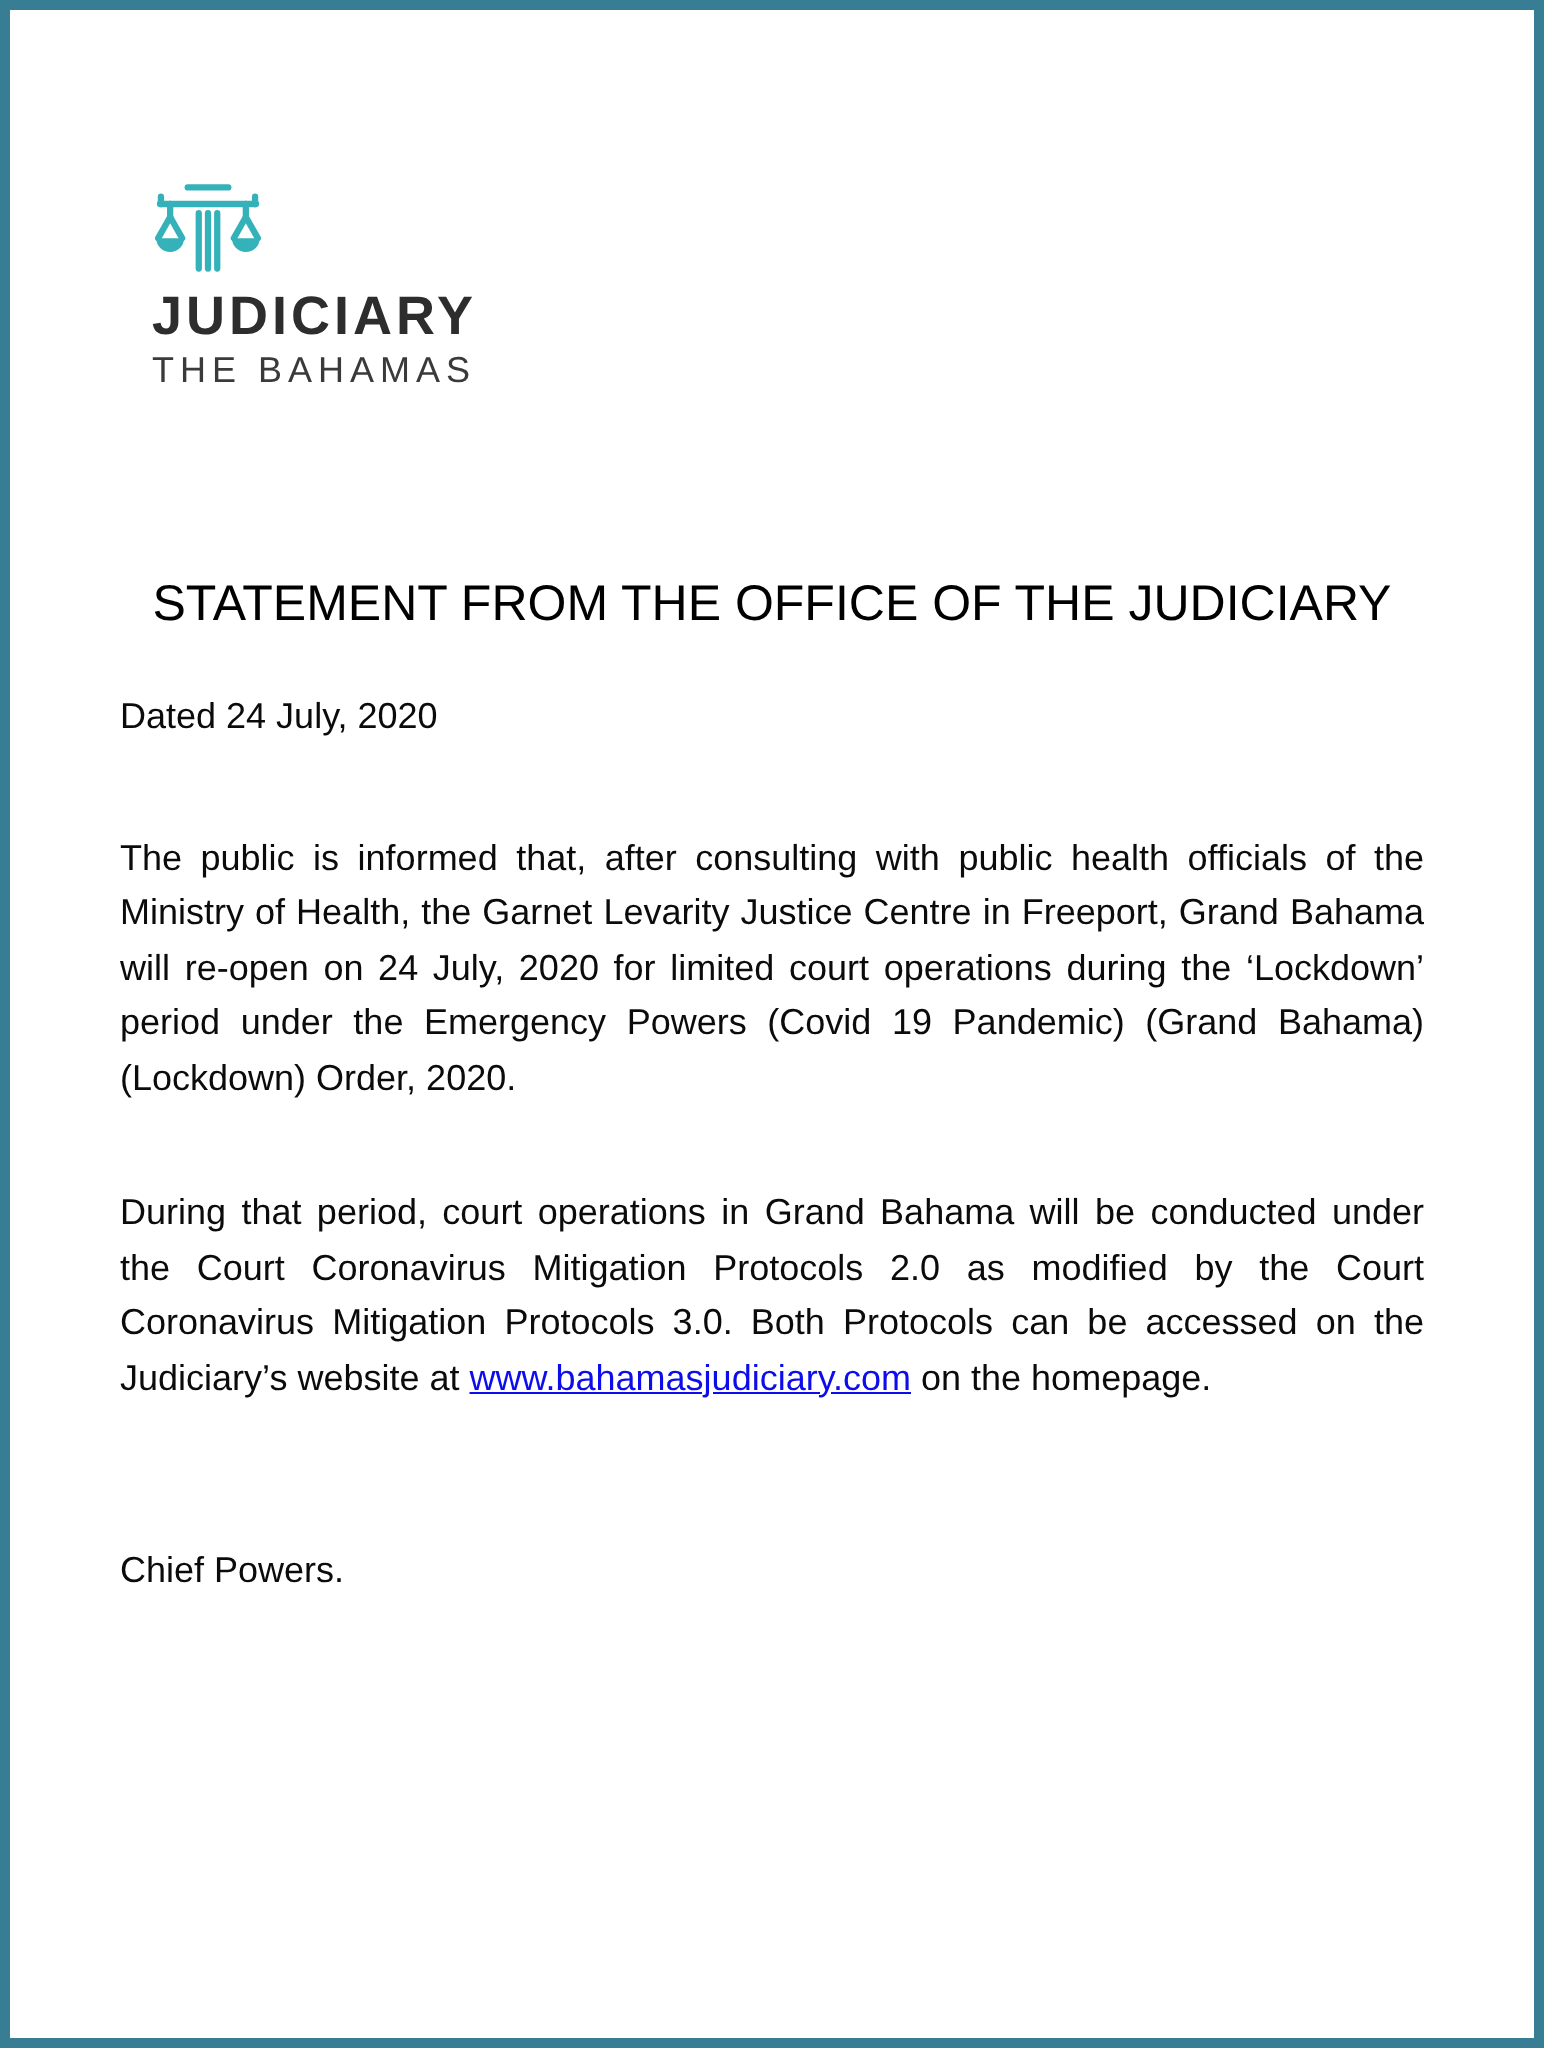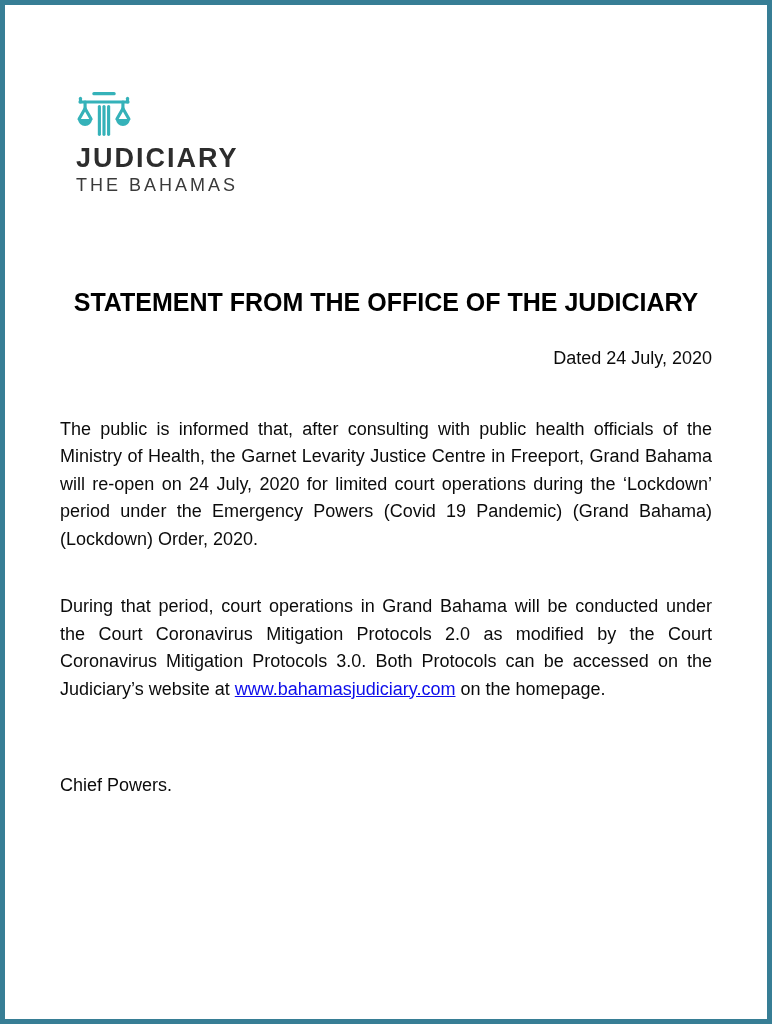--- a/index.html
+++ b/index.html
@@ -51,28 +51,28 @@
     color: #3a3a3a;
     white-space: nowrap;
     line-height: 1;
   }
 
   
   .doc-title {
     margin-top: 95px;
     text-align: center;
     font-size: 25px;
-    font-weight: 700;
+    font-weight: 400;
     color: #000000;
     letter-spacing: 0px;
     line-height: 1.1;
   }
   .doc-date {
     margin-top: 31px;
-    text-align: right;
+    text-align: left;
     font-size: 18px;
     color: #0b0b0b;
   }
   .doc-paragraph {
     font-size: 18px;
     line-height: 27.5px;
     text-align: justify;
     color: #0b0b0b;
   }
   .p1 { margin-top: 47px; }

